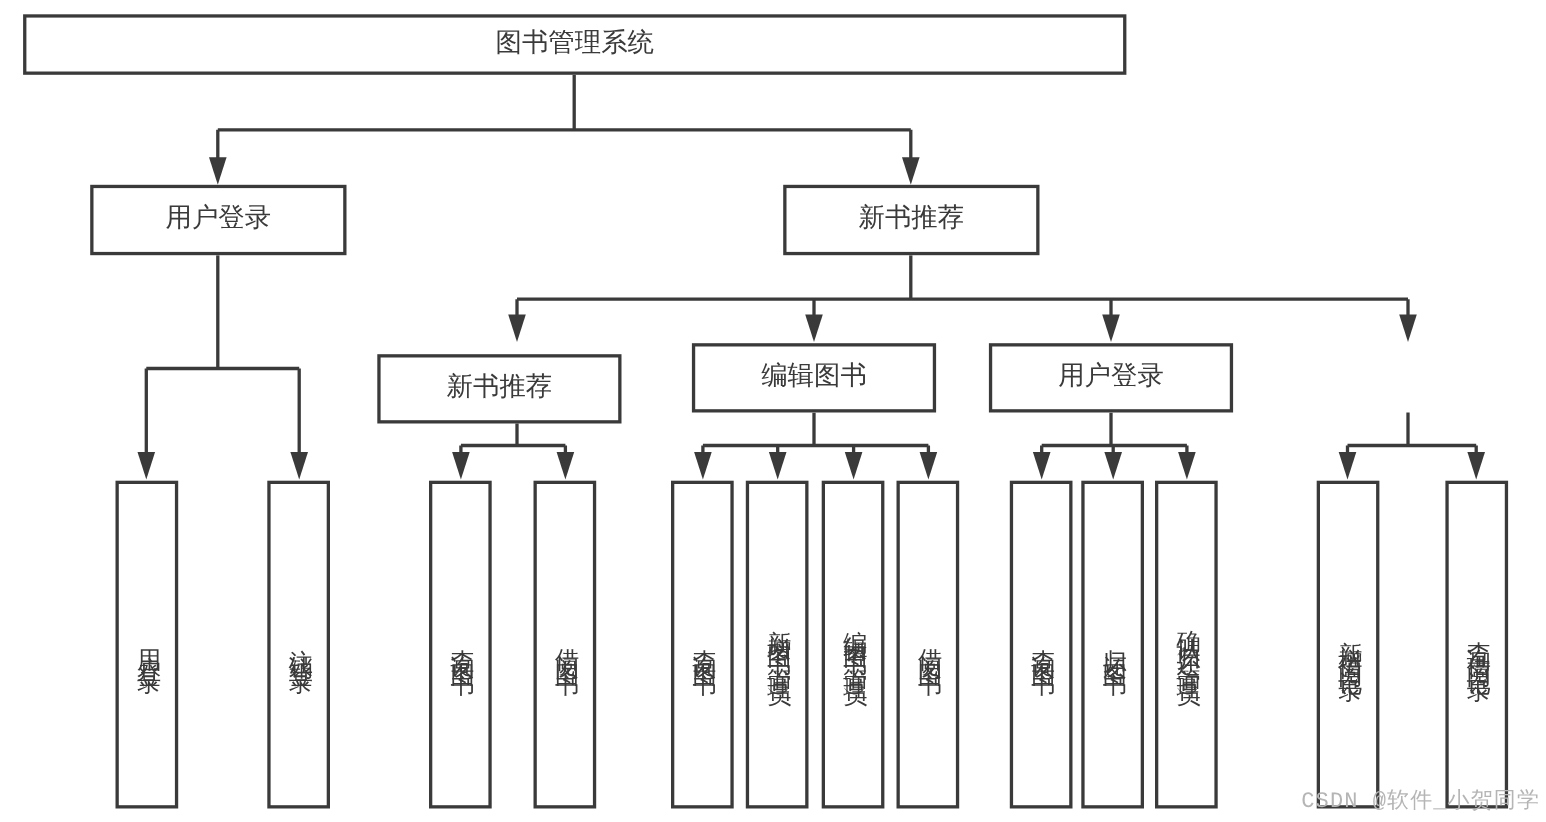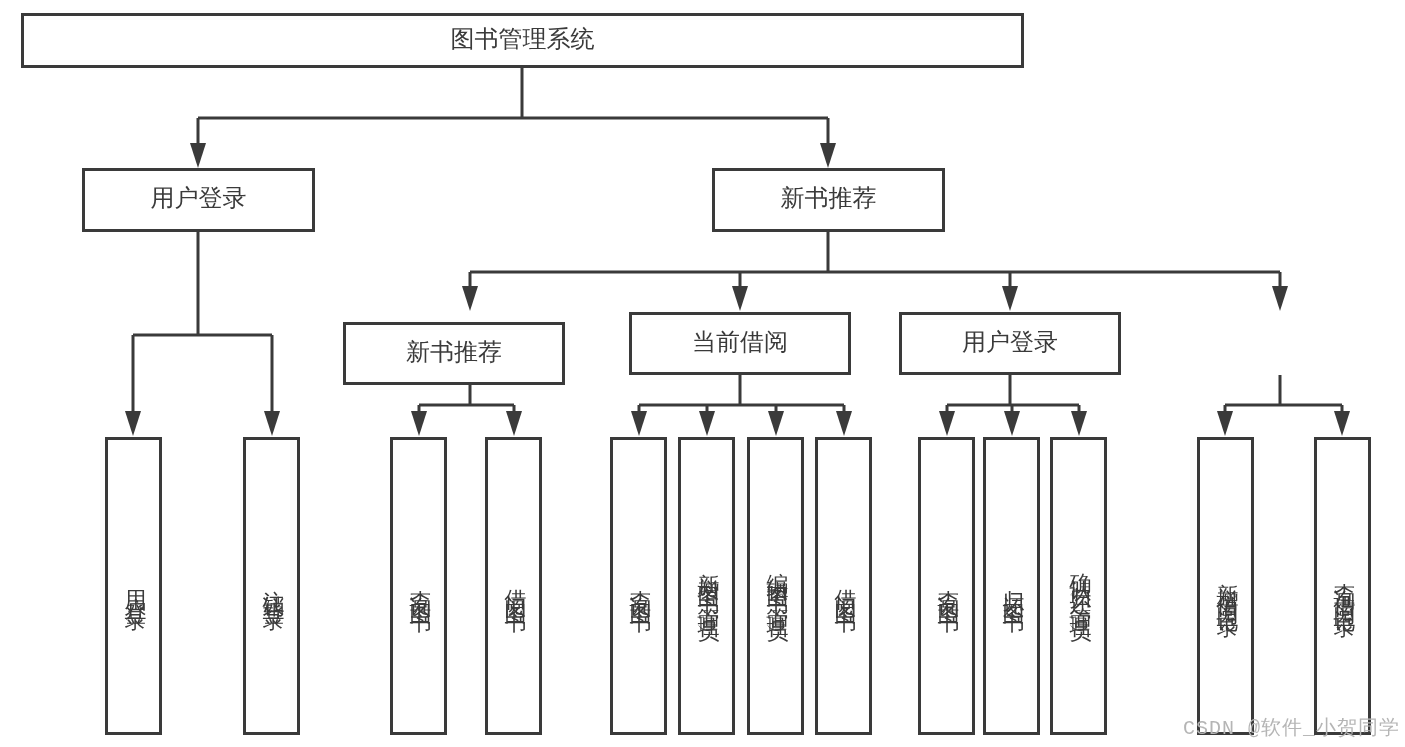--- a/index.html
+++ b/index.html
@@ -96,21 +96,21 @@
       <polygon points="1334,411 1350,411 1342,436"></polygon>
     </g>
   </svg>
 
   <div class="node h root">图书管理系统</div>
 
   <div class="node h lvl2 n-login">用户登录</div>
   <div class="node h lvl2 n-manage">新书推荐</div>
 
   <div class="node h lvl3 s0">新书推荐</div>
-  <div class="node h lvl3 s1">当前借阅</div>
+  <div class="node h lvl3 s1">编辑图书</div>
   <div class="node h lvl3 s2">用户登录</div>
 
   <div class="node v leaf u0">
       <span class="vtext">用户登录</span>
     </div>
   <div class="node v leaf u1">
       <span class="vtext">注销登录</span>
     </div>
 
   <div class="node v leaf r0">

